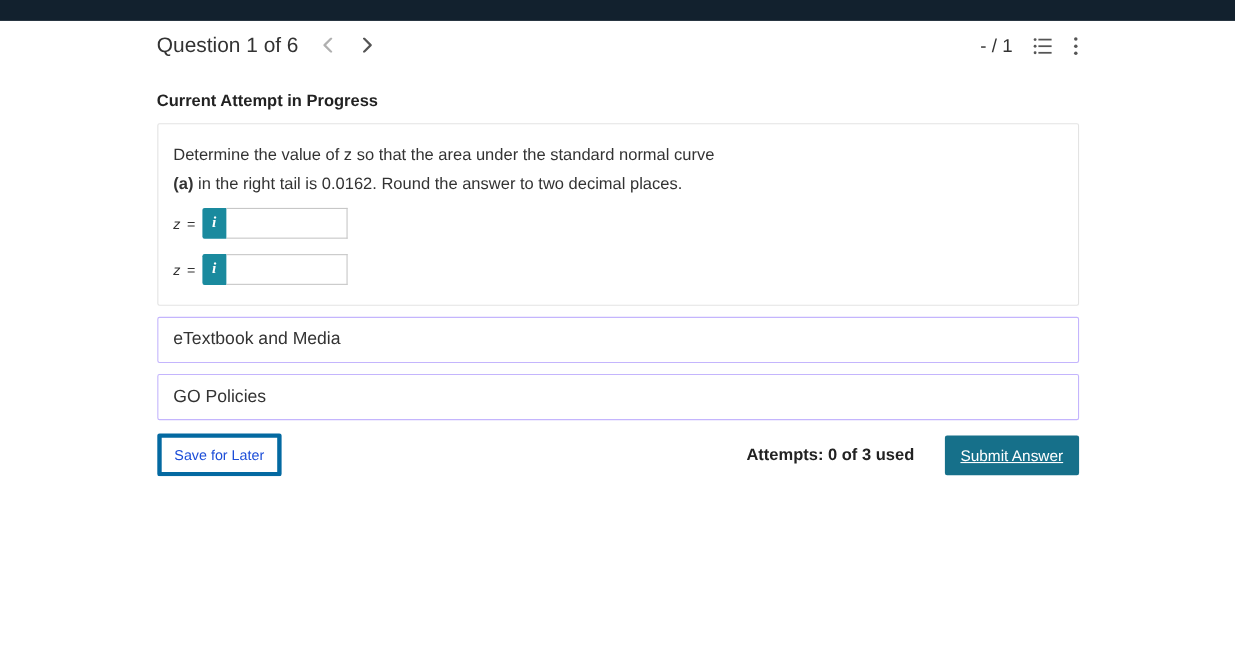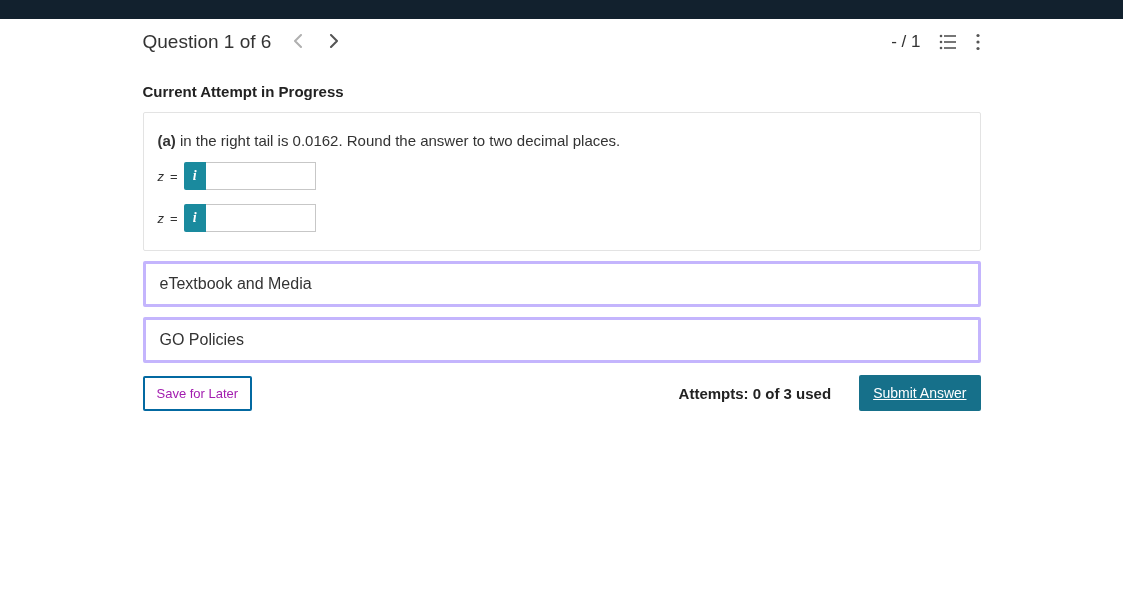--- a/index.html
+++ b/index.html
@@ -42,30 +42,30 @@
     display:flex; align-items:center; justify-content:center;
     font-family:Georgia, serif; font-style:italic; font-weight:bold;
     border-top-left-radius:2px; border-bottom-left-radius:2px; cursor:pointer;
     font-size:14px;
   }
   .answer-input {
     height:28px; width:110px; border:1px solid #c7c7c7; border-left:none;
     padding:0 6px; font-size:14px; outline:none;
   }
   .resource-row {
-    border:3px solid #c4b5fd; border-radius:2px; margin-top:10px;
+    border:1px solid #c4b5fd; border-radius:2px; margin-top:10px;
     padding:11px 14px; font-size:16px; color:#333; cursor:pointer;
     background:#fff;
   }
   .footer-row {
     display:flex; align-items:center; justify-content:space-between;
     margin-top:12px;
   }
   .save-later {
-    border:2px solid #0369a1; background:#fff; color:#a21caf;
+    border:4px solid #0369a1; background:#fff; color:#1d4ed8;
     padding:8px 12px; font-size:13px; border-radius:2px; cursor:pointer;
   }
   .footer-right { display:flex; align-items:center; gap:28px;}
   .attempts-text { font-weight:700; font-size:15px; color:#222;}
   .submit-btn {
     background:#16708a; color:#fff; border:none; border-radius:2px;
     padding:10px 14px; font-size:14px; cursor:pointer;text-decoration:underline;
   }
 </style>
 </head>
@@ -108,20 +108,21 @@
           <circle cx="3" cy="15.5" r="1.6" fill="#555"></circle>
         </svg>
       </span>
     </div>
   </div>
 
 
   <div class="attempt-status">Current Attempt in Progress</div>
 
   <div class="question-body">
+    <div class="qtext">Determine the value of z so that the area under the standard normal curve</div>
 
     <div class="qtext">
       <span class="partlabel">(a)</span><span> in the right tail is 0.0162. Round the answer to two decimal places.</span>
     </div>
     <div class="inputrow">
       <span class="zlabel">z</span>
       <span class="eqsign">=</span>
       <div style="display:flex;">
         <div class="info-btn">i</div>
         <input class="answer-input" type="text" value="" style="">

